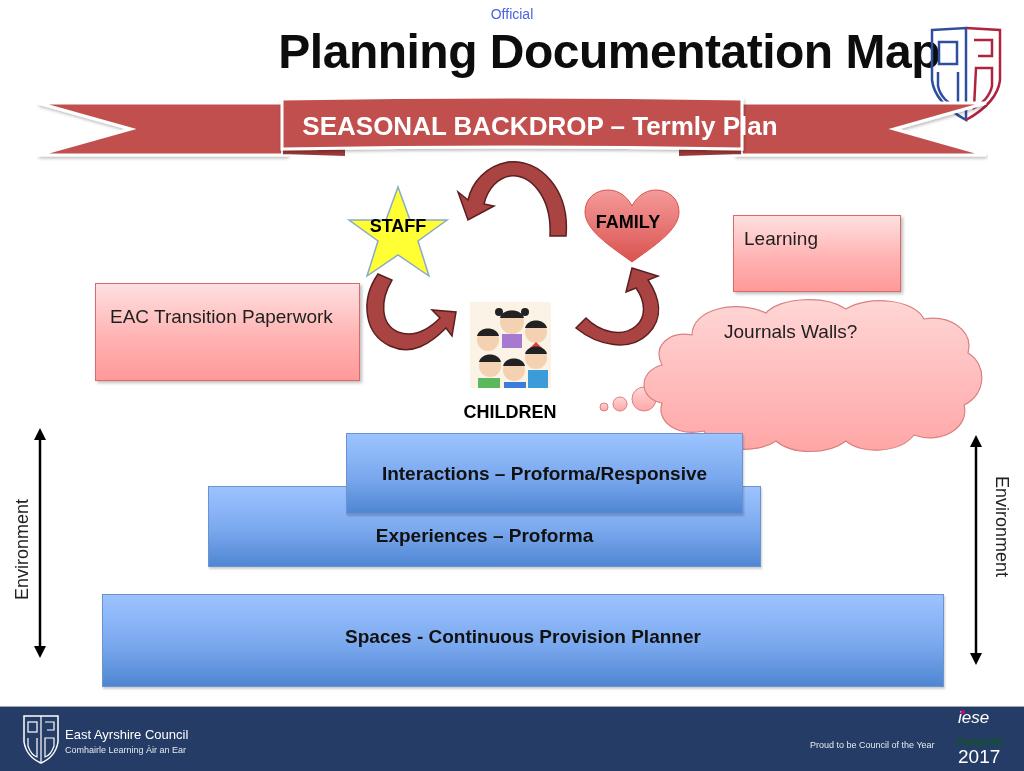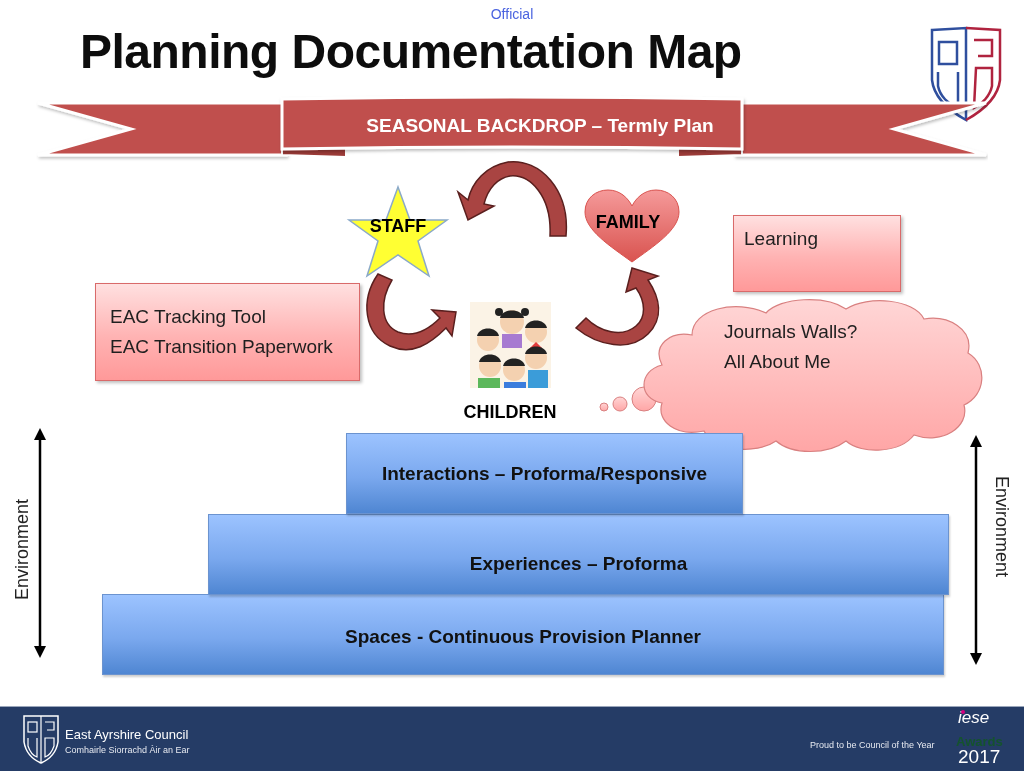--- a/index.html
+++ b/index.html
@@ -1,43 +1,43 @@
 <!DOCTYPE html>
 <html><head>
 <meta charset="utf-8">
 <style>
   * { box-sizing: border-box; margin: 0; padding: 0; }
   html, body { width: 1024px; height: 771px; background: #ffffff; overflow: hidden; }
   body { position: relative; font-family: "Liberation Sans", "DejaVu Sans", sans-serif; color: #000; }
   .abs { position: absolute; }
 
   .official { left: 0; width: 1024px; top: 6px; text-align: center; font-size: 14px; color: #4a63e0; }
-  .title { left: 80px; width: 860px; top: 24px; text-align: left; font-size: 48px; font-weight: bold; letter-spacing: -0.5px; color: #0d0d0d; }
+  .title { left: 80px; width: 860px; top: 24px; text-align: right; font-size: 48px; font-weight: bold; letter-spacing: -0.5px; color: #0d0d0d; }
   .logo-top { left: 926px; top: 24px; width: 80px; height: 100px; }
 
   .ribbon { left: 36px; top: 95px; width: 952px; height: 70px; }
-  .ribbon-label { left: 282px; top: 106px; width: 516px; height: 40px; line-height: 40px; text-align: center; color: #fff; font-weight: bold; font-size: 19px; }
+  .ribbon-label { left: 282px; top: 106px; width: 516px; height: 40px; line-height: 40px; text-align: center; color: #fff; font-weight: bold; font-size: 26px; }
 
   .cycle { left: 330px; top: 150px; width: 370px; height: 280px; }
   .staff-label { left: 358px; top: 216px; width: 80px; text-align: center; font-weight: bold; font-size: 18px; }
   .family-label { left: 582px; top: 212px; width: 92px; text-align: center; font-weight: bold; font-size: 18px; }
   .children-img { left: 470px; top: 302px; width: 81px; height: 86px; }
   .children-label { left: 440px; top: 402px; width: 140px; text-align: center; font-weight: bold; font-size: 18px; }
 
   .pinkbox { background: linear-gradient(#ffe0e0, #ffb3b3 55%, #ff9999); border: 1px solid #d96a6a; box-shadow: 2px 2px 3px rgba(0,0,0,0.25); font-size: 19px; color: #1f1f1f; line-height: 30px; }
   .eac-box { left: 95px; top: 283px; width: 265px; height: 98px; padding: 18px 14px; }
   .journals-box { left: 733px; top: 215px; width: 168px; height: 77px; padding: 8px 10px; }
 
   .cloud { left: 596px; top: 295px; width: 400px; height: 160px; }
   .cloud-text { left: 724px; top: 317px; width: 200px; font-size: 19px; line-height: 30px; color: #1f1f1f; }
 
   .step { background: linear-gradient(#9cc3ff, #7aa8ee 55%, #4f86d2); border: 1px solid #6b93cf; box-shadow: 1px 2px 2px rgba(0,0,0,0.2); text-align: center; font-weight: bold; font-size: 19px; color: #111; }
   .step-1 { left: 323px; top: 433px; width: 397px; height: 81px; line-height: 80px; margin-left: 23px; }
-  .step-2 { left: 208px; top: 514px; width: 741px; height: 81px; line-height: 98px; }
-  .step-3 { left: 102px; top: 594px; width: 842px; height: 81px; line-height: 84px; }
+  .step-2 { left: 208px; top: 486px; width: 553px; height: 81px; line-height: 98px; }
+  .step-3 { left: 102px; top: 594px; width: 842px; height: 93px; line-height: 84px; }
 
   .env-arrow { width: 14px; height: 230px; }
   .env-left-arrow { left: 33px; top: 428px; }
   .env-right-arrow { left: 969px; top: 435px; }
   .env-label { font-size: 18px; color: #222; white-space: nowrap; }
   .env-left-label { left: 12px; top: 540px; width: 120px; transform-origin: 0 0; transform: rotate(-90deg) translate(-60px, 0); }
   .env-right-label { left: 1012px; top: 476px; width: 140px; transform-origin: 0 0; transform: rotate(90deg); }
 
   .footer { left: 0; top: 706px; width: 1024px; height: 65px; background: #253c66; border-top: 1px solid #9aa6bb; }
   .eac-crest { left: 22px; top: 714px; width: 38px; height: 50px; }
@@ -121,21 +121,20 @@
     <path d="M9 60 C11 50 29 50 31 60 Z" fill="#222"></path>
   <circle cx="44" cy="68" r="11" fill="#f4d1b0"></circle>
     <path d="M33 64 C35 54 53 54 55 64 Z" fill="#222"></path>
   <rect x="8" y="76" width="22" height="10" fill="#5cb85c"></rect>
   <rect x="34" y="80" width="22" height="6" fill="#3b7ddd"></rect>
   <rect x="58" y="68" width="20" height="18" fill="#3b9cd9"></rect>
 </svg>
 <div class="abs children-label">CHILDREN</div>
 
 <div class="abs pinkbox eac-box">
-  <div>EAC Tracking Tool</div>
   <div>EAC Transition Paperwork</div>
 </div>
 
 <div class="abs pinkbox journals-box">
   <div>Learning</div>
 </div>
 
 <svg class="abs cloud" viewBox="0 0 400 160">
   <defs>
     <linearGradient id="cloudg" x1="0" y1="0" x2="0" y2="1">
@@ -143,21 +142,20 @@
       <stop offset="1" stop-color="#ffa6a6"></stop>
     </linearGradient>
   </defs>
   <circle cx="8" cy="112" r="4" fill="url(#cloudg)" stroke="#d98080" stroke-width="1"></circle>
   <circle cx="24" cy="109" r="7" fill="url(#cloudg)" stroke="#d98080" stroke-width="1"></circle>
   <circle cx="48" cy="104" r="12" fill="url(#cloudg)" stroke="#d98080" stroke-width="1"></circle>
   <path d="M96 40 C96 14 140 4 170 18 C184 2 230 0 250 14 C272 0 318 4 328 24 C352 20 378 34 372 58 C392 70 390 100 368 110 C374 132 346 150 318 140 C304 158 266 160 250 146 C232 160 196 160 180 146 C160 160 118 156 108 136 C80 142 60 126 66 108 C42 104 42 76 66 70 C56 50 74 36 96 40 Z" fill="url(#cloudg)" stroke="#d98080" stroke-width="1.2"></path>
 </svg>
 <div class="abs cloud-text">
   <div>Journals Walls?</div>
-  <div>All About Me</div>
 </div>
 
 <div class="abs step step-3">Spaces - Continuous Provision Planner</div>
 <div class="abs step step-2">Experiences – Proforma</div>
 <div class="abs step step-1">Interactions – Proforma/Responsive</div>
 
 <svg class="abs env-arrow env-left-arrow" viewBox="0 0 14 230">
   <line x1="7" y1="10" x2="7" y2="220" stroke="#000" stroke-width="2.5"></line>
   <path d="M1 12 L7 0 L13 12 Z" fill="#000"></path>
     <path d="M1 218 L7 230 L13 218 Z" fill="#000"></path>
@@ -174,18 +172,18 @@
 <div class="abs footer"></div>
 <svg class="abs eac-crest" viewBox="0 0 38 50">
   <path d="M2 2 L36 2 L36 28 C34 40 26 46 19 49 C12 46 4 40 2 28 Z" fill="none" stroke="#fff" stroke-width="1.5"></path>
   <line x1="19" y1="2" x2="19" y2="49" stroke="#fff" stroke-width="1.2"></line>
   <rect x="6" y="8" width="9" height="10" fill="none" stroke="#fff" stroke-width="1.2"></rect>
   <path d="M23 8 L32 8 L32 16 L25 16" fill="none" stroke="#fff" stroke-width="1.2"></path>
   <path d="M6 24 L6 32 C8 38 12 42 15 43 L15 24" fill="none" stroke="#fff" stroke-width="1.2"></path>
   <path d="M23 24 L32 24 L32 32 C30 38 26 42 23 43 Z" fill="none" stroke="#fff" stroke-width="1.2"></path>
 </svg>
 <div class="abs eac-name">East Ayrshire Council</div>
-<div class="abs eac-gaelic">Comhairle Siorrachd Àir an Ear</div>
+<div class="abs eac-gaelic">Comhairle Learning Àir an Ear</div>
 <div class="abs proud">Proud to be Council of the Year</div>
 <div class="abs iese">iese</div>
 <div class="abs iese-dot"></div>
 <div class="abs awards">Awards</div>
 <div class="abs year">2017</div>
 
 </body></html>

